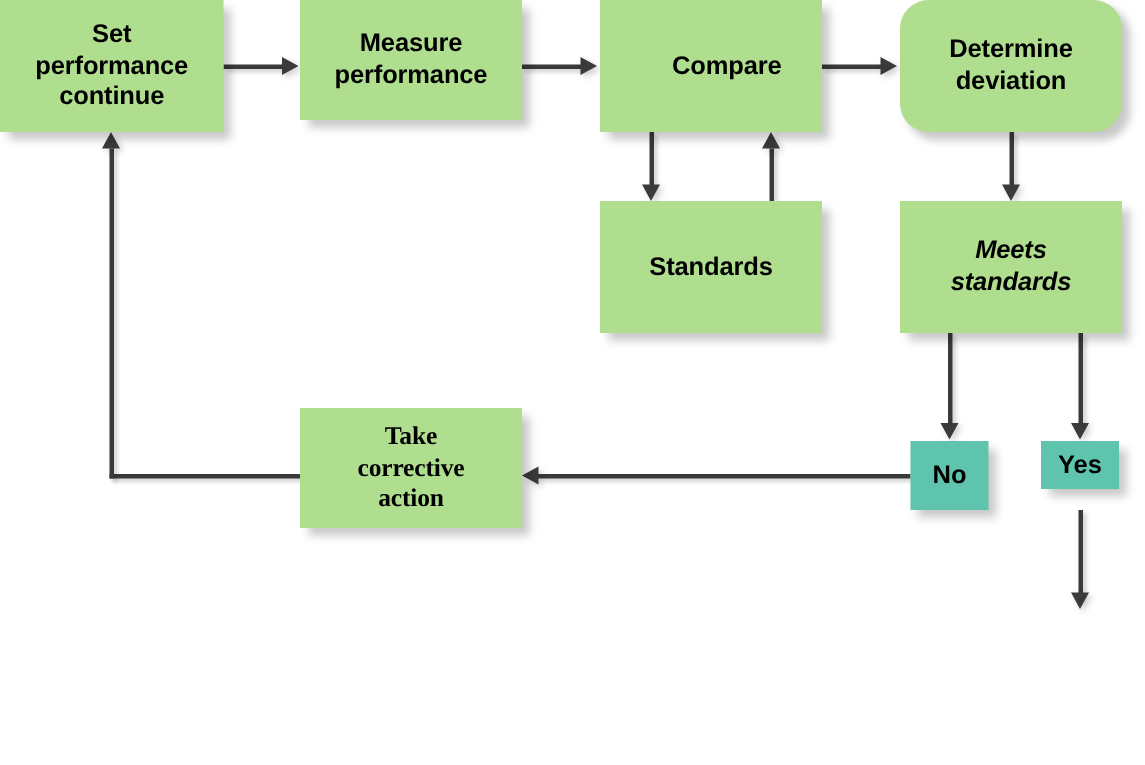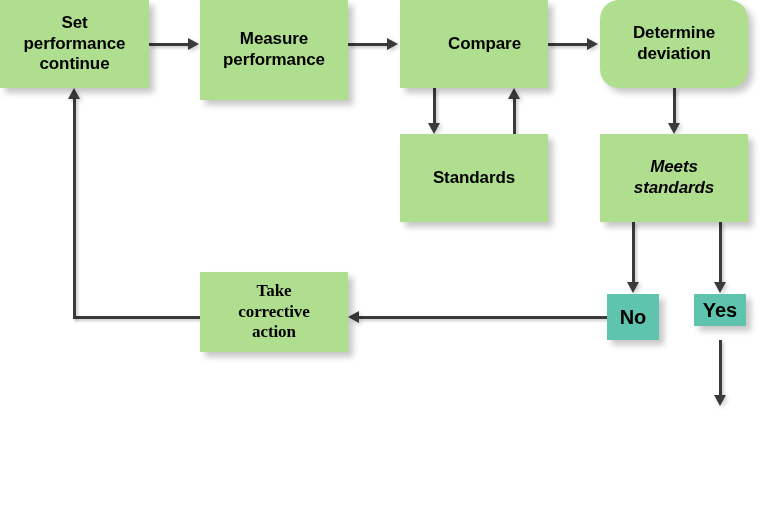--- a/index.html
+++ b/index.html
@@ -24,21 +24,21 @@
     text-align: center;
     color: #000000;
     font-weight: bold;
     line-height: 1.22;
     box-shadow: 5px 5px 6px rgba(0,0,0,0.22);
     white-space: pre-line;
   }
   .node.green  { background: #b0de8f; }
   .node.teal   { background: #5ec4ae; }
   .node.process { font-size: 17px; letter-spacing: -0.1px; }
-  .node.decision { font-size: 20px; }
+  .node.decision { font-size: 17px; }
 
   
   .ln {
     position: absolute;
     background: #3a3a3a;
     box-shadow: 2px 2px 3px rgba(0,0,0,0.20);
   }
   .ln.h { height: 3px; }
   .ln.v { width: 3px; }
 
@@ -104,21 +104,21 @@
   <div class="ln v" style="left:73px; top:99px; height:220px;"></div>
   <div class="arw up" style="left:68px; top:88px;"></div>
 
   <div class="ln v" style="left:719px; top:340px; height:56px;"></div>
   <div class="arw down" style="left:714px; top:395px;"></div>
 
   <div class="node green process" style="left:0px; top:0px; width:149px; height:88px;">Set
 performance
 continue</div>
 
-  <div class="node green process" style="left:200px; top:0px; width:148px; height:100px;">Measure
+  <div class="node green process" style="left:200px; top:0px; width:148px; height:80px;">Measure
 performance</div>
 
   <div class="node green process" style="left:400px; top:0px; width:148px; height:88px;padding-left:21px;">Compare</div>
 
   <div class="node green process" style="left:600px; top:0px; width:148px; height:88px;border-radius:19px;">Determine
 deviation</div>
 
   <div class="node green process" style="left:400px; top:134px; width:148px; height:88px;">Standards</div>
 
   <div class="node green process" style="left:600px; top:134px; width:148px; height:88px;font-style:italic;">Meets

